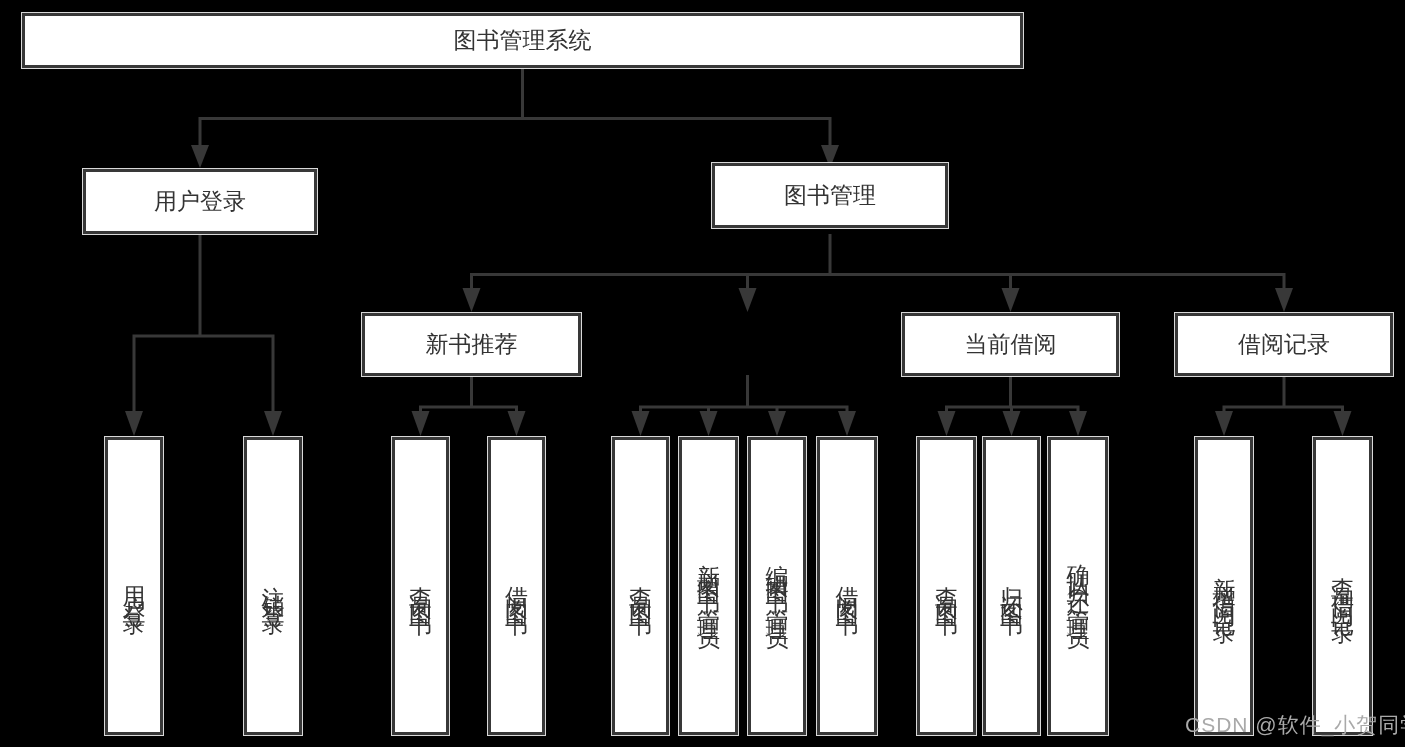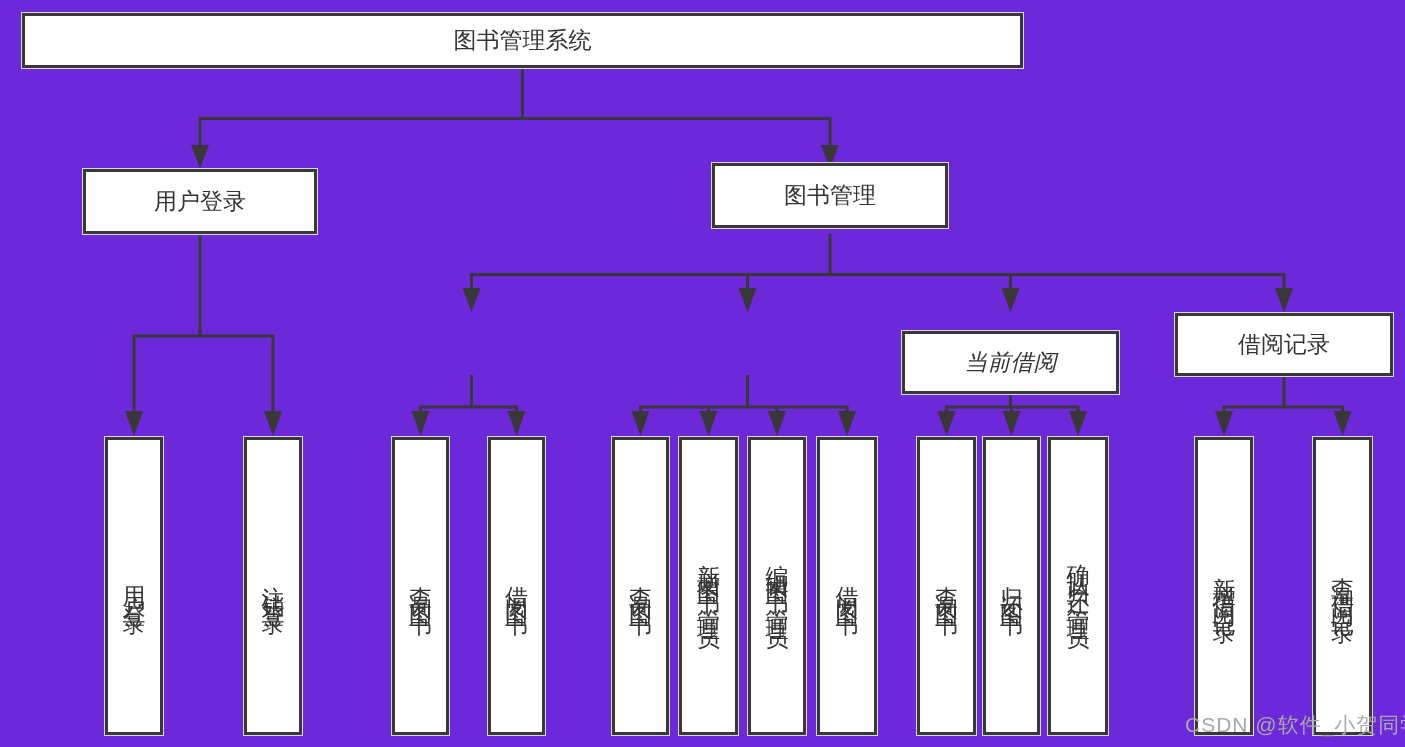--- a/index.html
+++ b/index.html
@@ -4,21 +4,21 @@
 <style>
   html, body {
     margin: 0;
     padding: 0;
     background: #ffffff;
   }
   .canvas {
     position: relative;
     width: 1405px;
     height: 747px;
-    background: #6d28d9;
+    background: #000000;
     font-family: "Liberation Sans", sans-serif;
     overflow: hidden;
   }
   .wires {
     position: absolute;
     left: 0;
     top: 0;
     width: 1405px;
     height: 747px;
   }
@@ -103,21 +103,22 @@
       <polygon points="1215,411 1233,411 1224,436"></polygon>
       <polygon points="1333.5,411 1351.5,411 1342.5,436"></polygon>
     </g>
   </svg>
 
   <div class="node" style="left:22px; top:13px; width:1001px; height:55px;">图书管理系统</div>
 
   <div class="node" style="left:83px; top:169px; width:234px; height:65px;">用户登录</div>
   <div class="node" style="left:712px; top:163px; width:236px; height:65px;">图书管理</div>
 
-  <div class="node" style="left:902px; top:331px; width:217px; height:63px;font-style:italic;">当前借阅</div>
+  <div class="node" style="left:362px; top:313px; width:219px; height:63px;">新书推荐</div>
+  <div class="node" style="left:902px; top:313px; width:217px; height:63px;">当前借阅</div>
   <div class="node" style="left:1175px; top:313px; width:218px; height:63px;">借阅记录</div>
 
   <div class="node vnode" style="left:105px; top:437px; width:58px; height:298px;">用户登录</div>
   <div class="node vnode" style="left:244px; top:437px; width:58px; height:298px;">注销登录</div>
 
   <div class="node vnode" style="left:392px; top:437px; width:57px; height:298px;">查询图书</div>
   <div class="node vnode" style="left:488px; top:437px; width:57px; height:298px;">借阅图书</div>
 
   <div class="node vnode" style="left:612px; top:437px; width:57px; height:298px;">查询图书</div>
   <div class="node vnode" style="left:679px; top:437px; width:59px; height:298px;">新增图书（管理员）</div>

